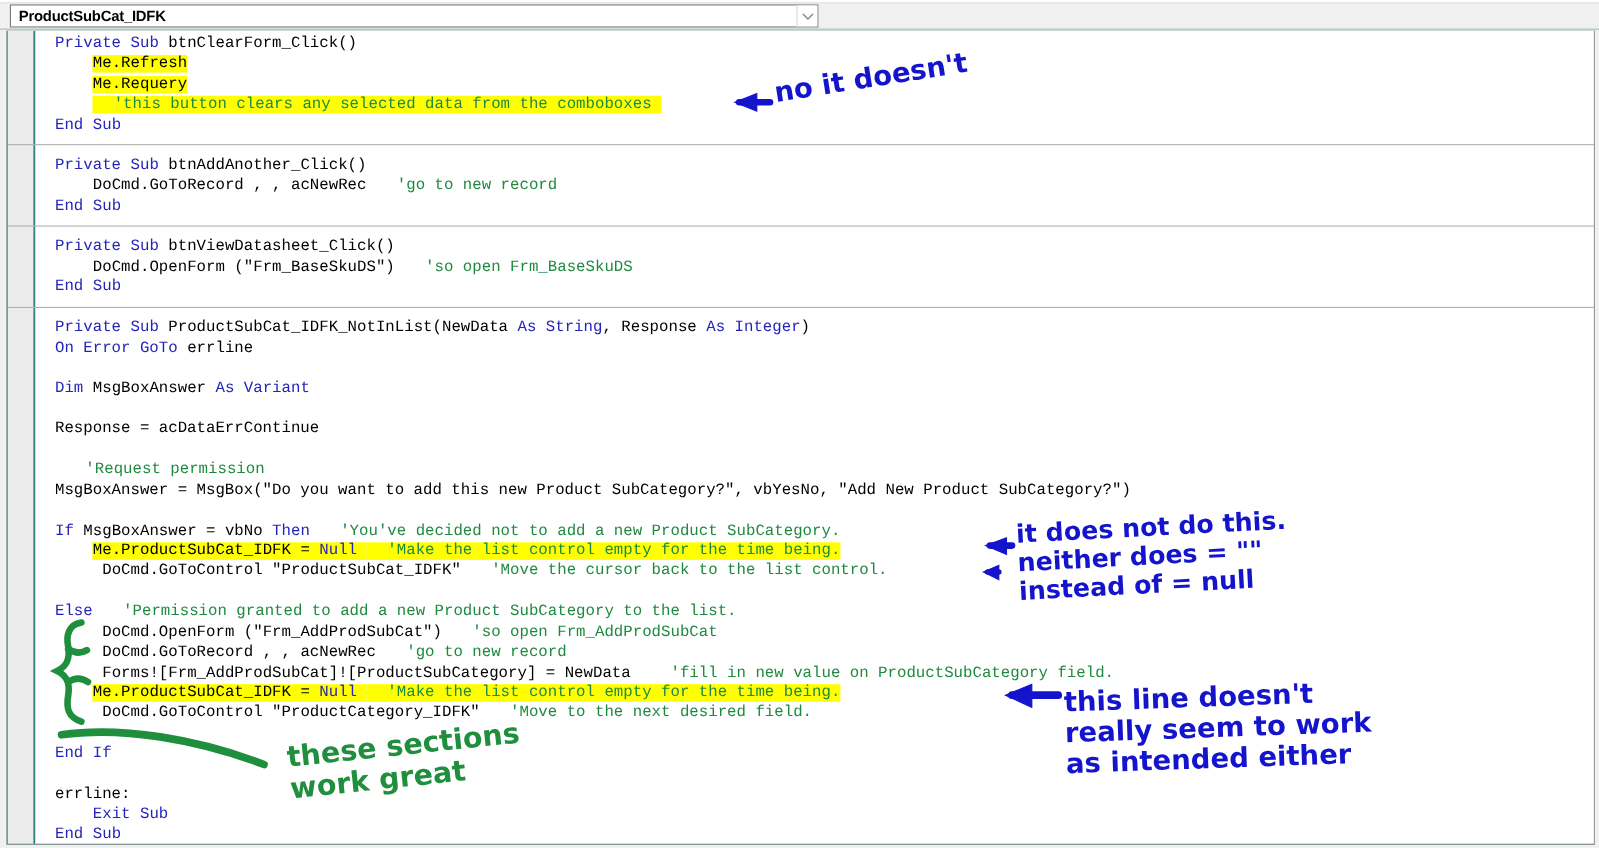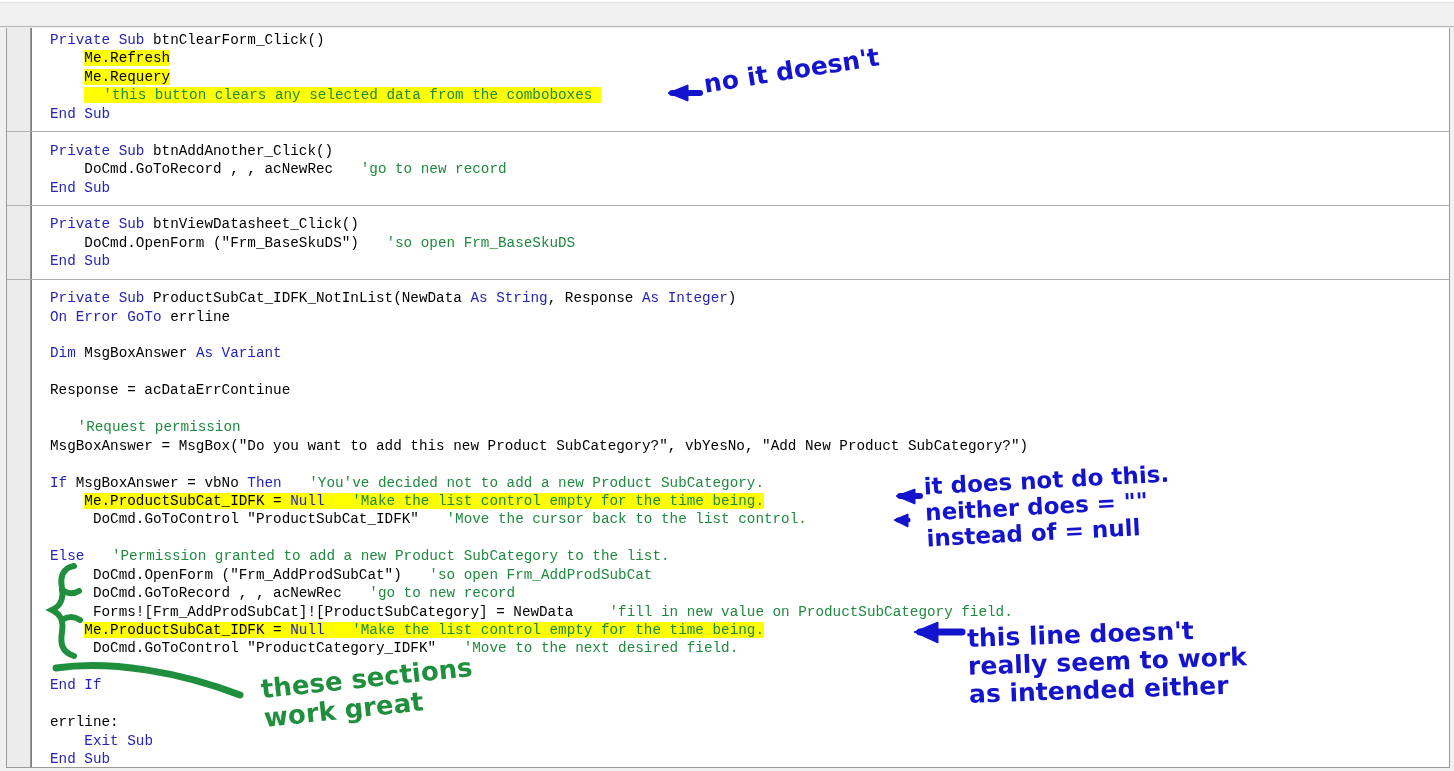--- a/index.html
+++ b/index.html
@@ -61,21 +61,21 @@
     background: #ffffff;
     border-left: 1px solid #d8d8d8;
   }
   .combo-arrow svg { display: block; }
 
   
   .codepane {
     position: absolute;
     left: 6px; top: 28px;
     width: 1444px; height: 740px;
-    background: #8b5cf6;
+    background: #0f766e;
     border: 1px solid #9a9a9a;
     border-top: none;
     overflow: hidden;
   }
   .margin-indicator {
     position: absolute; left: 0; top: 0;
     width: 24px; height: 740px;
     background: #ececec;
     border-right: 1px solid #9a9a9a;
   }
@@ -121,20 +121,28 @@
     line-height: 1.12;
   }
   .hw-green { color: #1f8f3d; }
 </style>
 </head>
 <body>
 
 <div id="root">
 
   <div class="topbar">
+    <div class="combo combo-left">
+      <span class="combo-text">ProductSubCat_IDFK</span>
+      <span class="combo-arrow">
+        <svg width="11" height="8" viewBox="0 0 11 8">
+            <path d="M1.2 2 L5.5 6.2 L9.8 2" stroke="#888" stroke-width="1.3" fill="none" stroke-linecap="round"></path>
+          </svg>
+      </span>
+    </div>
   </div>
 
   <div class="codepane">
     <div class="margin-indicator"></div>
     <div class="code-area" id="code-area"><div class="ln"><span class="kw">Private </span><span class="kw">Sub </span><span class="pl">btnClearForm_Click()</span></div><div class="ln"><span>    </span><span class="pl hl">Me.Refresh</span></div><div class="ln"><span>    </span><span class="pl hl">Me.Requery</span></div><div class="ln"><span>    </span><span class="cm hl">'this button clears any selected data from the comboboxes </span></div><div class="ln"><span class="kw">End </span><span class="kw">Sub</span></div><div class="sep-wrap"><div class="sep"></div></div><div class="ln"><span class="kw">Private </span><span class="kw">Sub </span><span class="pl">btnAddAnother_Click()</span></div><div class="ln"><span>    </span><span class="pl">DoCmd.GoToRecord , , acNewRec </span><span class="cm">'go to new record</span></div><div class="ln"><span class="kw">End </span><span class="kw">Sub</span></div><div class="sep-wrap"><div class="sep"></div></div><div class="ln"><span class="kw">Private </span><span class="kw">Sub </span><span class="pl">btnViewDatasheet_Click()</span></div><div class="ln"><span>    </span><span class="pl">DoCmd.OpenForm ("Frm_BaseSkuDS") </span><span class="cm">'so open Frm_BaseSkuDS</span></div><div class="ln"><span class="kw">End </span><span class="kw">Sub</span></div><div class="sep-wrap"><div class="sep"></div></div><div class="ln"><span class="kw">Private </span><span class="kw">Sub </span><span class="pl">ProductSubCat_IDFK_NotInList(NewData </span><span class="kw">As String</span><span class="pl">, Response </span><span class="kw">As Integer</span><span class="pl">)</span></div><div class="ln"><span class="kw">On Error GoTo </span><span class="pl">errline</span></div><div class="ln">&nbsp;</div><div class="ln"><span class="kw">Dim </span><span class="pl">MsgBoxAnswer </span><span class="kw">As Variant</span></div><div class="ln">&nbsp;</div><div class="ln"><span class="pl">Response = acDataErrContinue</span></div><div class="ln">&nbsp;</div><div class="ln"><span class="pl"> </span><span class="cm">'Request permission</span></div><div class="ln"><span class="pl">MsgBoxAnswer = MsgBox("Do you want to add this new Product SubCategory?", vbYesNo, "Add New Product SubCategory?")</span></div><div class="ln">&nbsp;</div><div class="ln"><span class="kw">If </span><span class="pl">MsgBoxAnswer = vbNo </span><span class="kw">Then </span><span class="cm">'You've decided not to add a new Product SubCategory.</span></div><div class="ln"><span>    </span><span class="pl hl">Me.ProductSubCat_IDFK = </span><span class="kw hl">Null </span><span class="cm hl">'Make the list control empty for the time being.</span></div><div class="ln"><span>    </span><span class="pl"> DoCmd.GoToControl "ProductSubCat_IDFK" </span><span class="cm">'Move the cursor back to the list control.</span></div><div class="ln">&nbsp;</div><div class="ln"><span class="kw">Else </span><span class="cm">'Permission granted to add a new Product SubCategory to the list.</span></div><div class="ln"><span>    </span><span class="pl"> DoCmd.OpenForm ("Frm_AddProdSubCat") </span><span class="cm">'so open Frm_AddProdSubCat</span></div><div class="ln"><span>    </span><span class="pl"> DoCmd.GoToRecord , , acNewRec </span><span class="cm">'go to new record</span></div><div class="ln"><span>    </span><span class="pl"> Forms![Frm_AddProdSubCat]![ProductSubCategory] = NewData  </span><span class="cm">'fill in new value on ProductSubCategory field.</span></div><div class="ln"><span>    </span><span class="pl hl">Me.ProductSubCat_IDFK = </span><span class="kw hl">Null </span><span class="cm hl">'Make the list control empty for the time being.</span></div><div class="ln"><span>    </span><span class="pl"> DoCmd.GoToControl "ProductCategory_IDFK" </span><span class="cm">'Move to the next desired field.</span></div><div class="ln">&nbsp;</div><div class="ln"><span class="kw">End If</span></div><div class="ln">&nbsp;</div><div class="ln"><span class="pl">errline:</span></div><div class="ln"><span>    </span><span class="kw">Exit Sub</span></div><div class="ln"><span class="kw">End </span><span class="kw">Sub</span></div></div>
   </div>
 
   <svg class="ink" viewBox="0 0 1454 771">
 
     <g stroke="#1414cc" fill="#1414cc">

